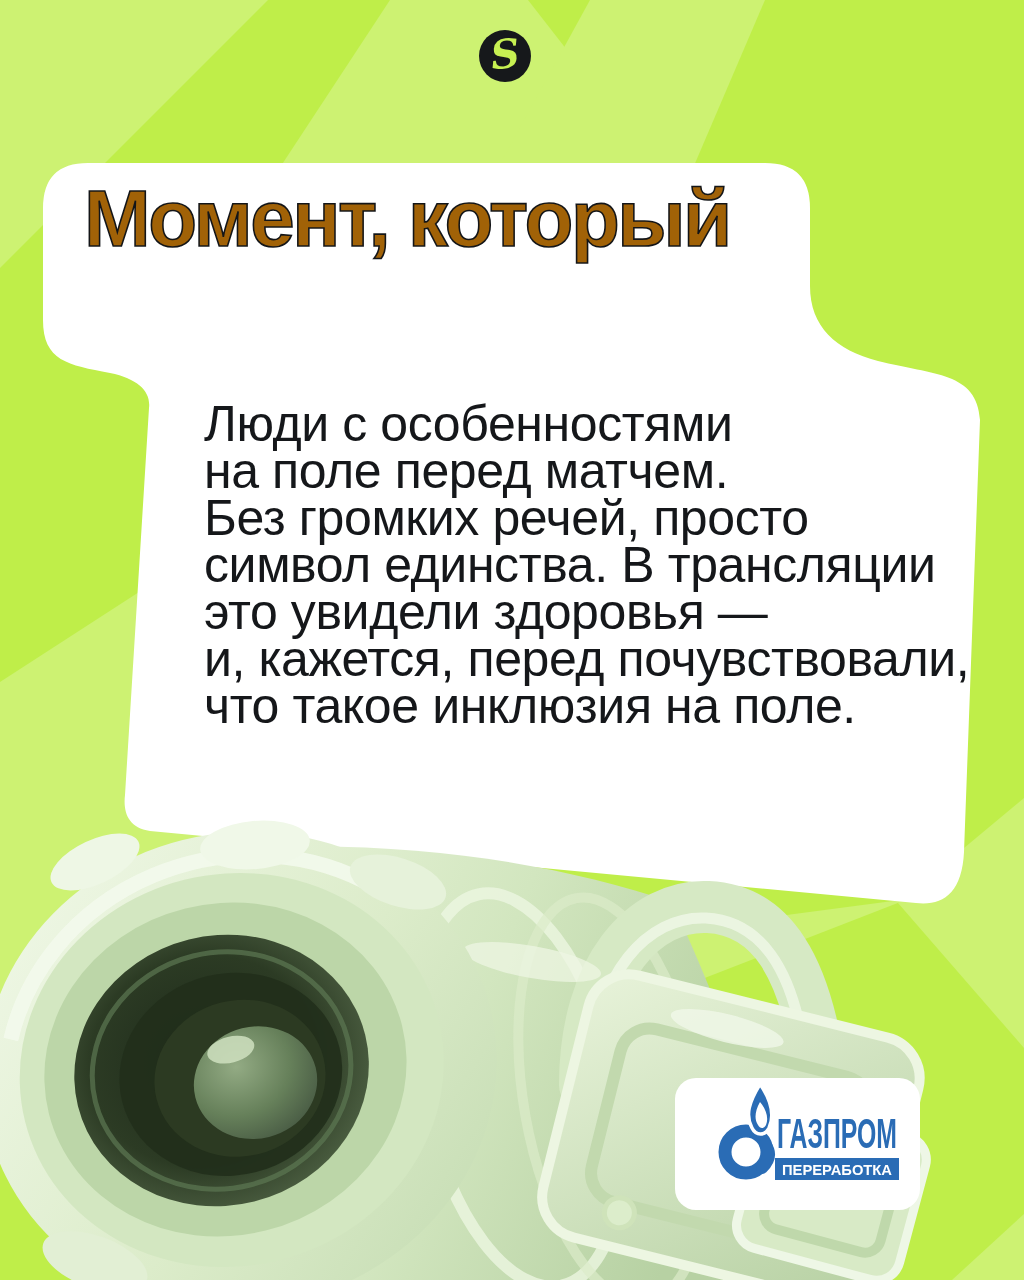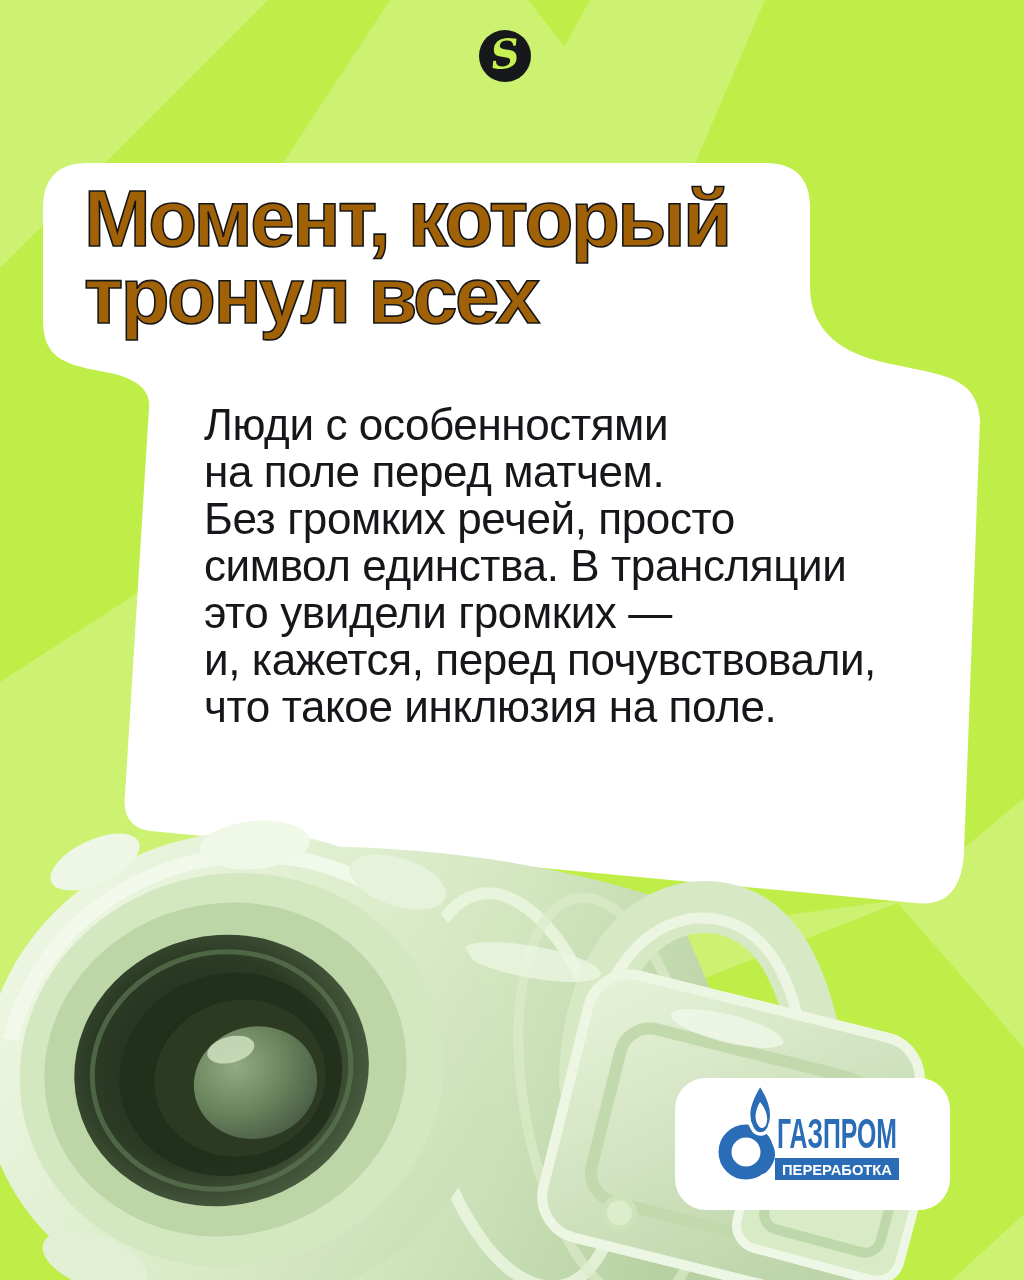--- a/index.html
+++ b/index.html
@@ -19,26 +19,26 @@
     font-style:italic;font-weight:700;font-size:40px;line-height:1;
     color:#c7f052;transform:rotate(-6deg) translateY(-2px);
   }
   .title{
     position:absolute;left:84px;top:180px;margin:0;
     font-size:80px;line-height:77px;font-weight:700;letter-spacing:-2.5px;
     color:#a16207;-webkit-text-stroke:1.6px #131518;
   }
   .bodytext{
     position:absolute;left:204px;top:401px;
-    font-size:44px;line-height:47px;font-weight:400;letter-spacing:-0.4px;
+    font-size:50px;line-height:47px;font-weight:400;letter-spacing:-0.4px;
     color:#15171a;
   }
   .sponsor{
-    position:absolute;left:675px;top:1078px;width:275px;height:132px;
-    background:#ffffff;border-radius:31px;
+    position:absolute;left:675px;top:1078px;width:245px;height:132px;
+    background:#ffffff;border-radius:21px;
   }
   .sponsor svg{position:absolute;left:0;top:0;}
   .gazname{font-family:"Liberation Sans","DejaVu Sans",sans-serif;font-weight:700;fill:#2a6cb5;}
   .gazsub{font-family:"Liberation Sans","DejaVu Sans",sans-serif;font-weight:700;fill:#ffffff;}
 </style>
 </head>
 <body>
 
 <div class="canvas">
 
@@ -129,29 +129,28 @@
       <ellipse cx="95" cy="1262" rx="55" ry="26" transform="rotate(20 95 1262)" fill="#e2efd4"></ellipse>
     </g>
   </svg>
 
   <div class="badge">
     <span>S</span>
   </div>
 
   <h1 class="title">
     <div>Момент, который</div>
-    <div>тронул всех</div>
   </h1>
 
   <div class="bodytext">
     <div>Люди с особенностями</div>
     <div>на поле перед матчем.</div>
     <div>Без громких речей, просто</div>
     <div>символ единства. В трансляции</div>
-    <div>это увидели громких —</div>
+    <div>это увидели здоровья —</div>
     <div>и, кажется, перед почувствовали,</div>
     <div>что такое инклюзия на поле.</div>
   </div>
 
   <div class="sponsor">
     <svg width="275" height="132" viewBox="0 0 275 132">
       <g>
         <circle cx="71" cy="74" r="21" fill="none" stroke="#2a6cb5" stroke-width="13"></circle>
         <path d="M 90,66 Q 99,78 87,90" fill="none" stroke="#2a6cb5" stroke-width="12" stroke-linecap="round"></path>
         <path d="M 85,6 C 74,24 70,37 77,50 C 81,58 90,58 94,50 C 100,37 96,22 85,6 Z" fill="#2a6cb5" stroke="#ffffff" stroke-width="3.5"></path>

